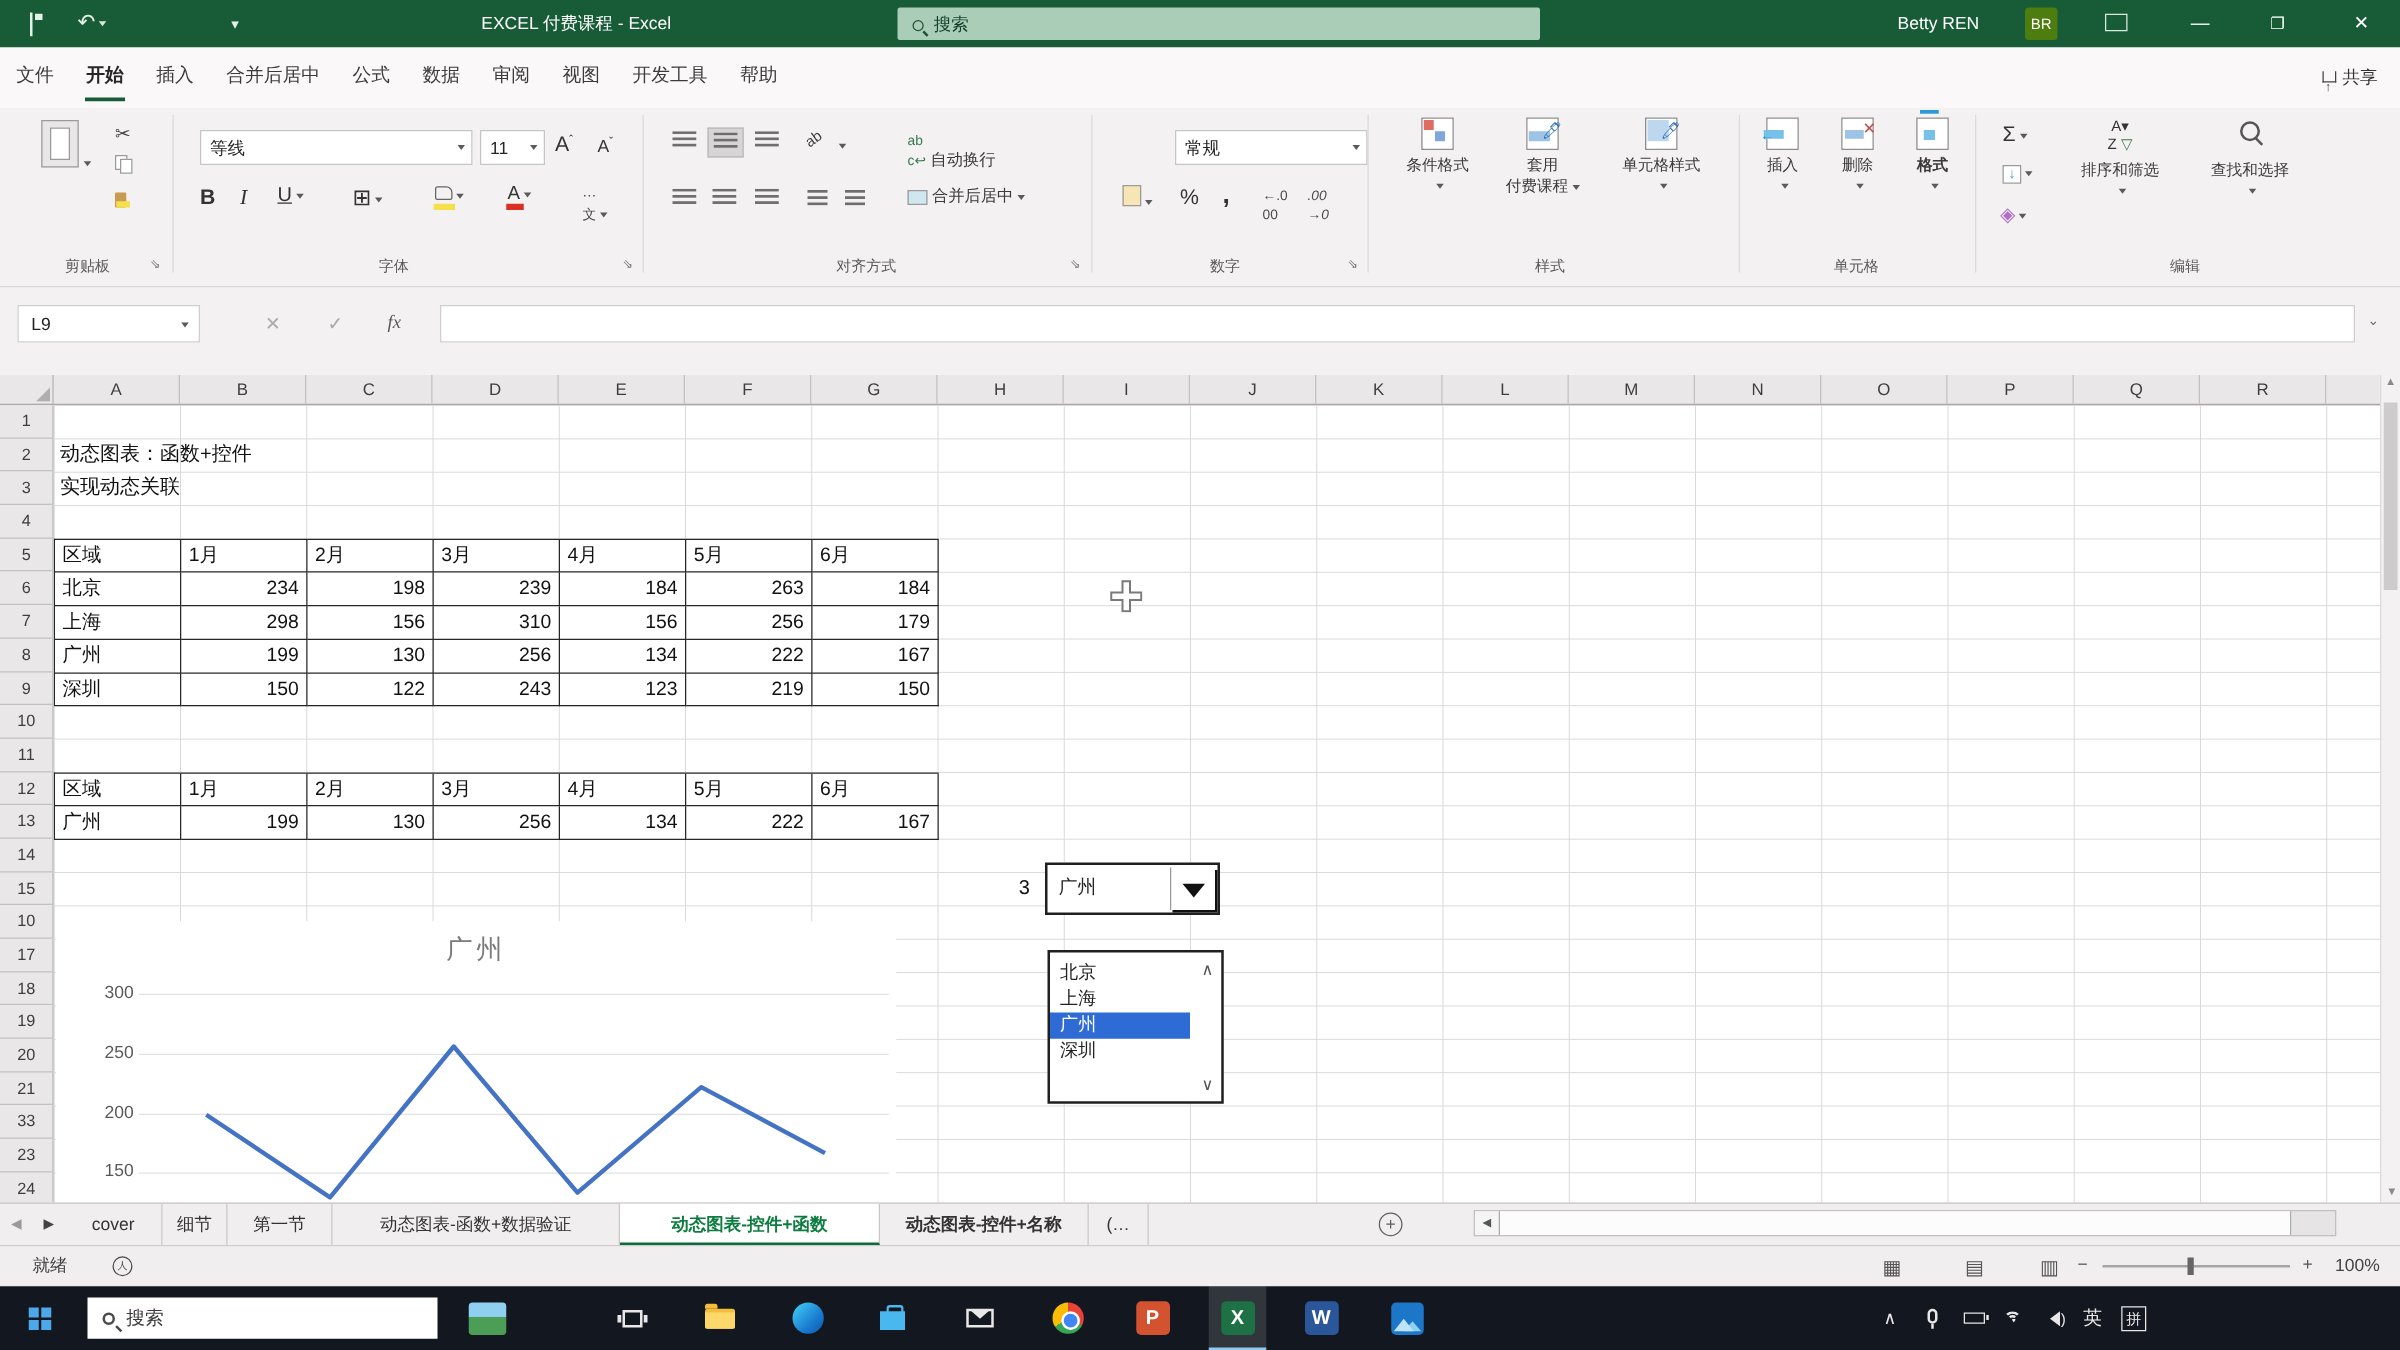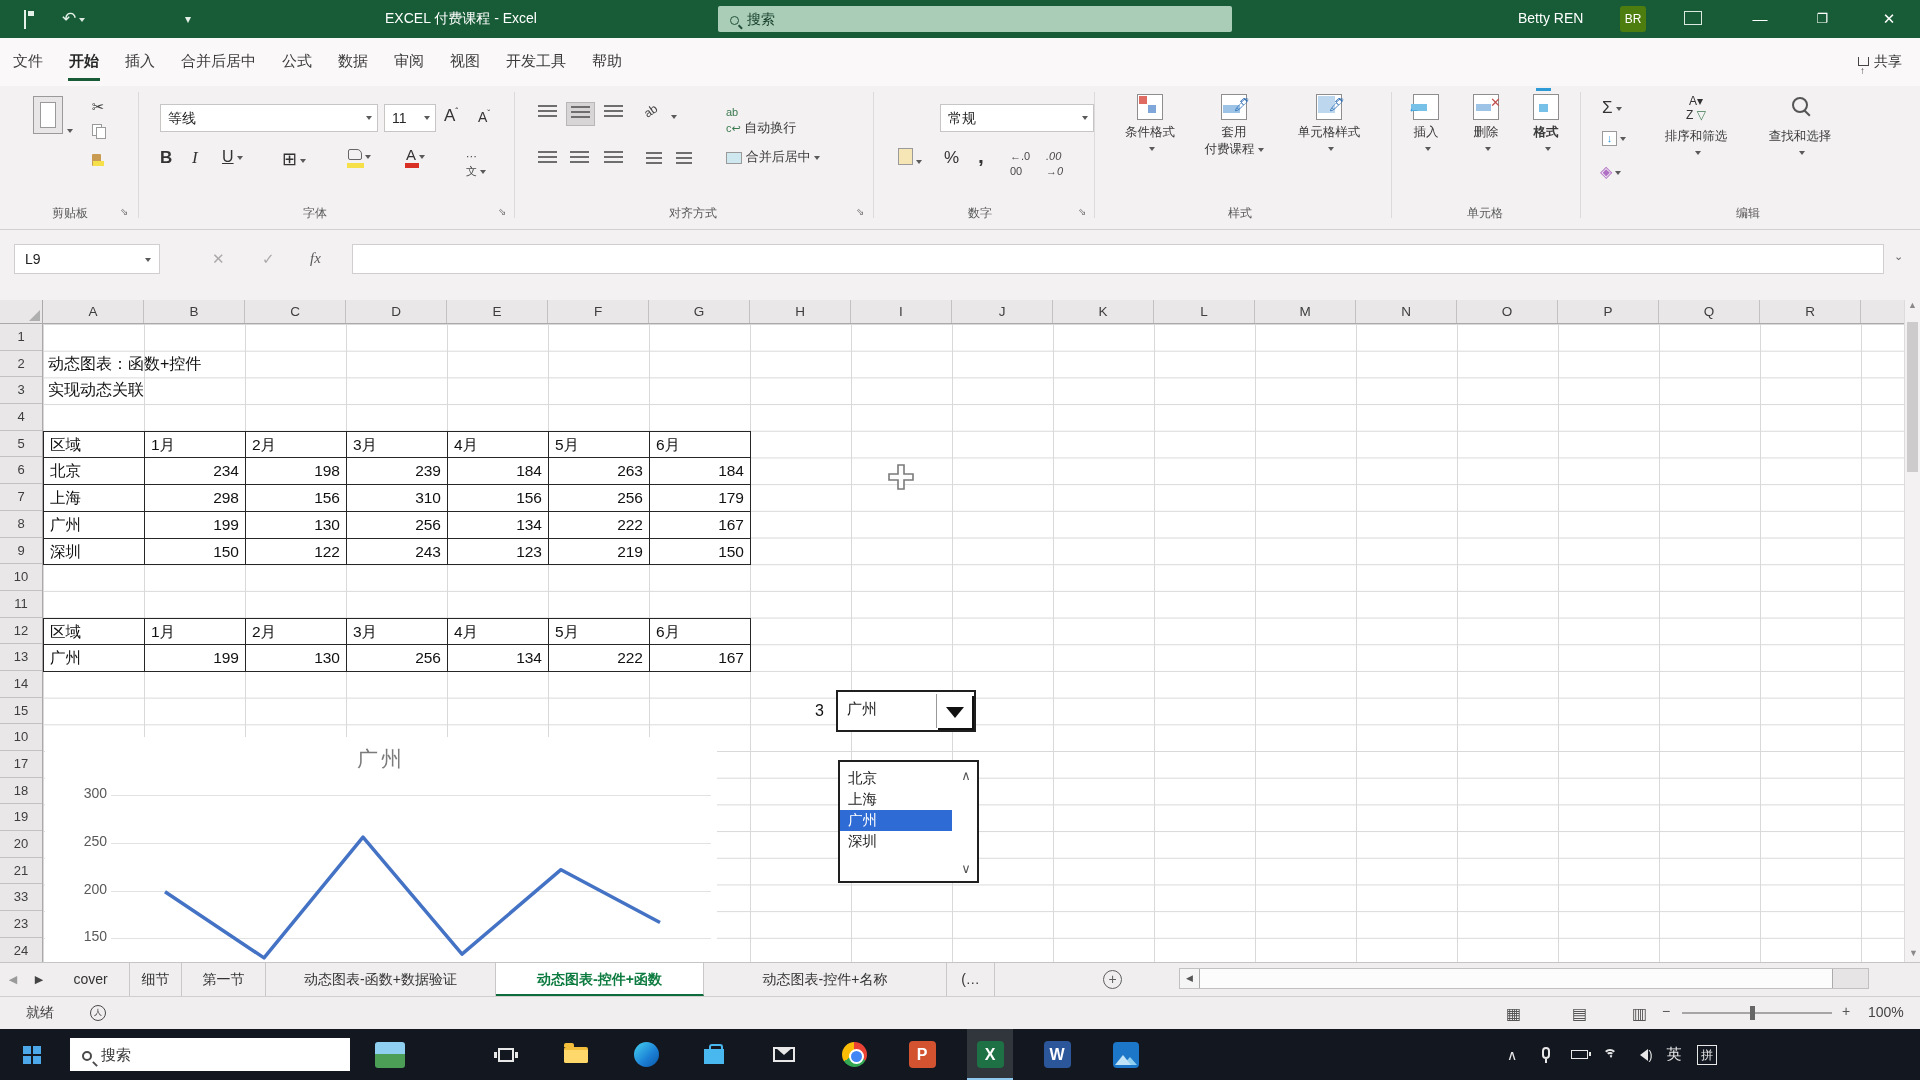--- a/index.html
+++ b/index.html
@@ -459,21 +459,21 @@
 
   <div class="tabrow">
     <span class="navarr" style="color:#9A9A9A;">◀</span>
     <span class="navarr">▶</span>
     <span style="float:left;width:52px;"></span>
     <span class="stab" style="width:78px;">cover</span>
     <span class="stab" style="width:52px;">细节</span>
     <span class="stab" style="width:84px;">第一节</span>
     <span class="stab" style="width:230px;">动态图表-函数+数据验证</span>
     <span class="stab on" style="width:208px;">动态图表-控件+函数</span>
-    <span class="stab" style="width:243px;">动态图表-控件+名称</span>
+    <span class="stab" style="width:167px;font-weight:bold;">动态图表-控件+名称</span>
     <span class="stab" style="width:48px;">(…</span>
     <span class="addsheet">+</span>
     <div class="hscroll">
       <span class="hsl">◀</span>
       <span class="hthumb"></span>
     </div>
   </div>
 
   <div class="statusbar">
     <span class="abs" style="left:26px;top:7px;">就绪</span>

